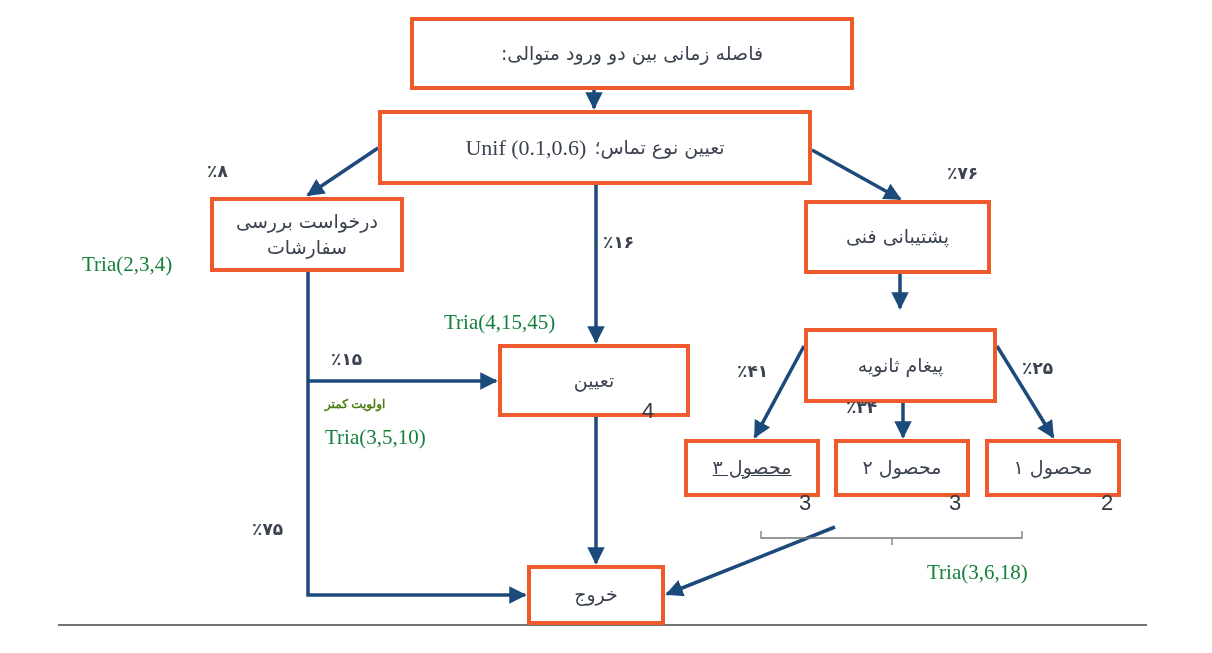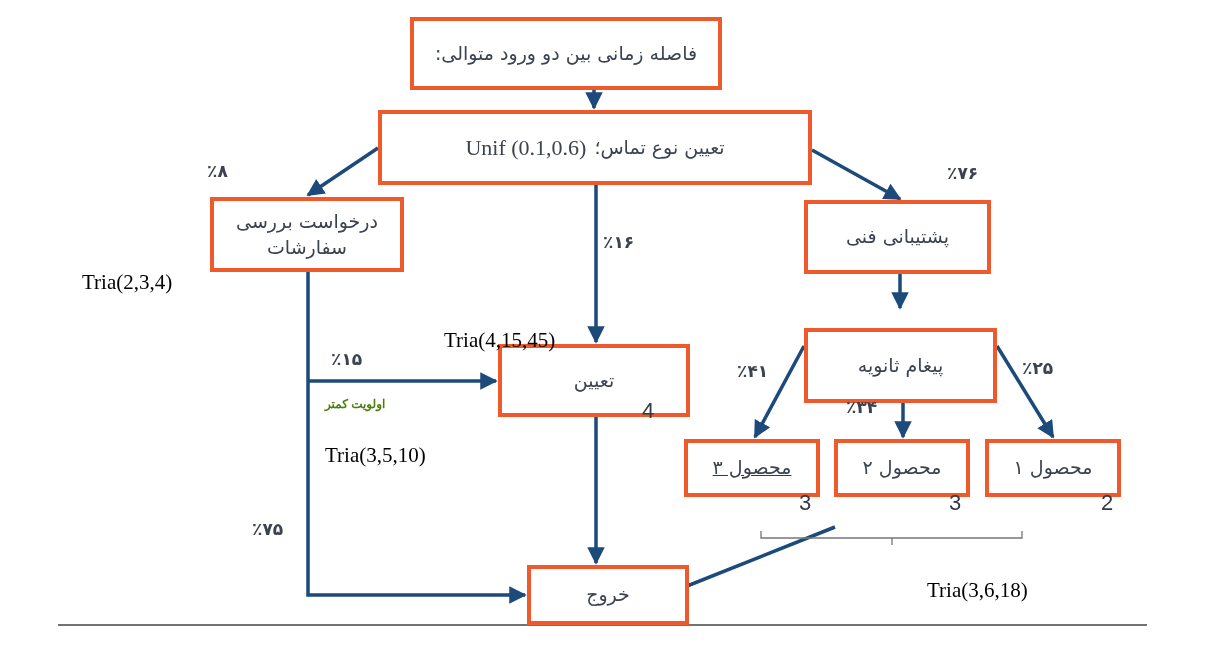--- a/index.html
+++ b/index.html
@@ -3,21 +3,21 @@
 <meta charset="utf-8">
 <style>
   html, body { margin: 0; padding: 0; background: #ffffff; }
   body { width: 1212px; height: 653px; position: relative; overflow: hidden; font-family: "DejaVu Sans", sans-serif; color: #333a45; }
   svg.wires { position: absolute; left: 0; top: 0; width: 1212px; height: 653px; }
   .box { position: absolute; box-sizing: border-box; border: 4px solid #ee5a2c; background: #ffffff; display: flex; flex-direction: column; align-items: center; justify-content: center; text-align: center; direction: rtl; line-height: 1.35; }
   .fa { font-family: "DejaVu Sans", sans-serif; font-size: 19px; color: #3b4250; }
   .lat { font-family: "Liberation Serif", serif; font-size: 22px; color: #3b4250; direction: ltr; unicode-bidi: isolate; }
   .lbl { position: absolute; white-space: nowrap; }
   .pct { font-family: "DejaVu Sans", sans-serif; font-size: 17px; font-weight: bold; color: #3b4250; direction: rtl; }
-  .dist { font-family: "Liberation Serif", serif; font-size: 21px; color: #000000; margin-top: 18px; }
+  .dist { font-family: "Liberation Serif", serif; font-size: 21px; color: #15803d; }
   .num { font-family: "Liberation Sans", sans-serif; font-size: 22px; color: #333a45; }
   .bold-fa { font-family: Liberation Sans, sans-serif; font-size: 12px; font-weight: bold; color: #4d7c0f; direction: rtl; }
   .row { display: block; }
 </style>
 </head>
 <body>
 
 <svg class="wires" viewBox="0 0 1212 653" xmlns="http://www.w3.org/2000/svg">
   <defs>
     <marker id="ah" viewBox="0 0 10 10" refX="9" refY="5" markerWidth="5" markerHeight="5" orient="auto-start-reverse">
@@ -49,21 +49,21 @@
   </g>
 
   <g stroke="#777777" stroke-width="1.3" fill="none">
     <polyline points="761,531 761,538 1022,538 1022,531"></polyline>
     <line x1="892" y1="538" x2="892" y2="545"></line>
   </g>
 
   <line x1="58" y1="625" x2="1147" y2="625" stroke="#444444" stroke-width="1.3"></line>
 </svg>
 
-<div class="box" style="left:410px;top:17px;width:312px;height:73px;">
+<div class="box" style="left:410px;top:17px;width:444px;height:73px;">
   <span class="fa row">فاصله زمانی بین دو ورود متوالی:</span>
 </div>
 
 <div class="box" style="left:378px;top:110px;width:434px;height:75px;flex-direction:row;gap:8px;">
   <span class="fa">تعیین نوع تماس؛</span>
   <span class="lat">Unif (0.1,0.6)</span>
 </div>
 
 <div class="box" style="left:210px;top:197px;width:194px;height:75px;">
   <span class="fa row">درخواست بررسی</span>
@@ -85,21 +85,21 @@
 <div class="box" style="left:684px;top:439px;width:136px;height:58px;text-decoration:underline;">
   <span class="fa">محصول ۳</span>
 </div>
 <div class="box" style="left:834px;top:439px;width:136px;height:58px;">
   <span class="fa">محصول ۲</span>
 </div>
 <div class="box" style="left:985px;top:439px;width:136px;height:58px;">
   <span class="fa">محصول ۱</span>
 </div>
 
-<div class="box" style="left:527px;top:565px;width:162px;height:60px;">
+<div class="box" style="left:527px;top:565px;width:138px;height:60px;">
   <span class="fa">خروج</span>
 </div>
 
 <span class="lbl num" style="left:642px;top:398px;">4</span>
 <span class="lbl num" style="left:799px;top:490px;">3</span>
 <span class="lbl num" style="left:949px;top:490px;">3</span>
 <span class="lbl num" style="left:1101px;top:490px;">2</span>
 
 <span class="lbl pct" style="left:207px;top:161px;">٪۸</span>
 <span class="lbl pct" style="left:603px;top:232px;">٪۱۶</span>

